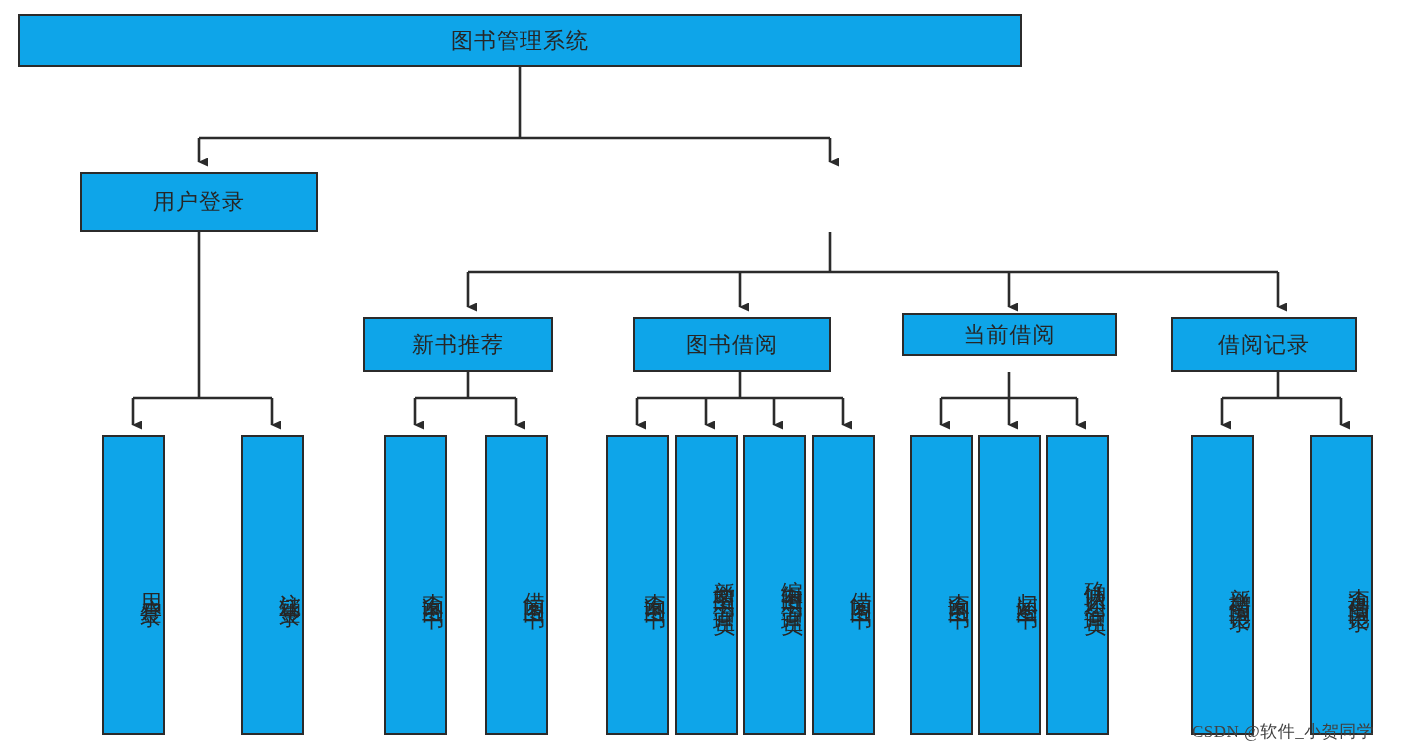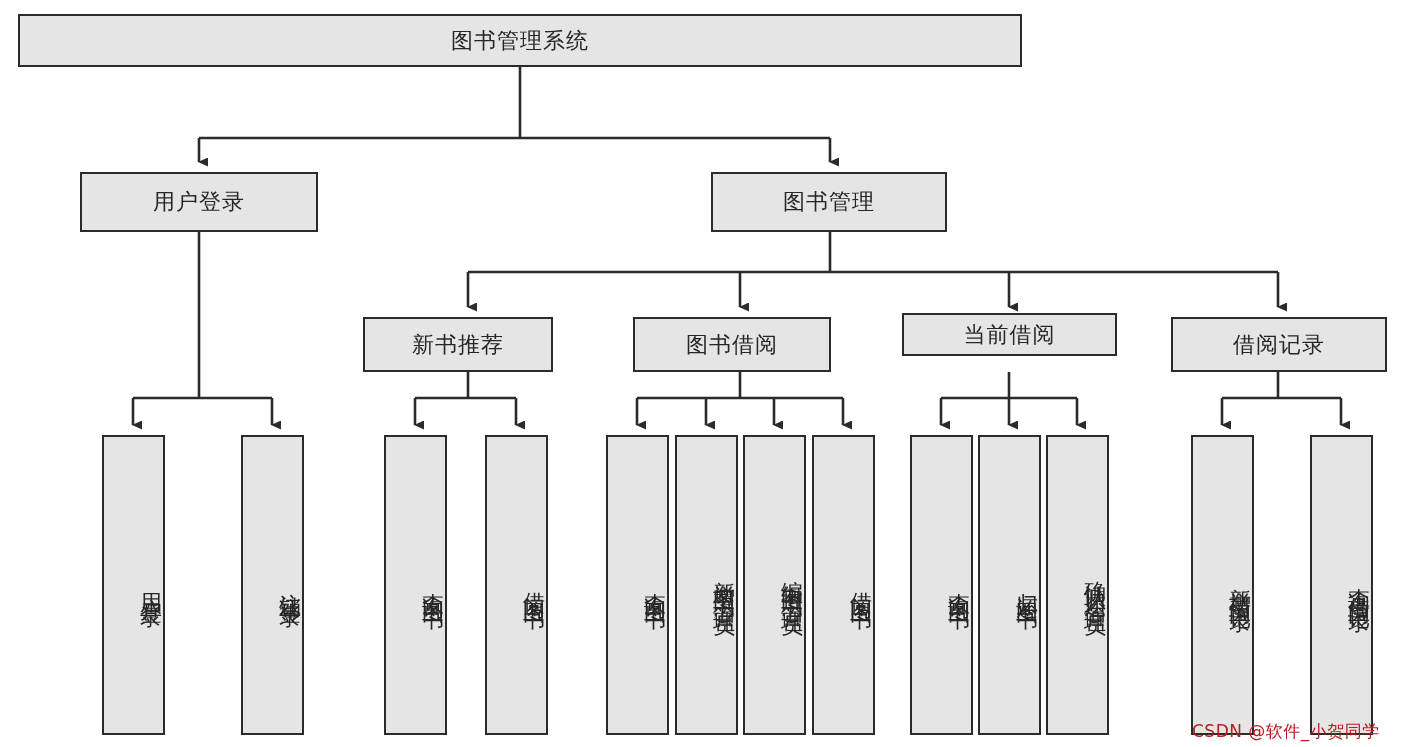--- a/index.html
+++ b/index.html
@@ -22,21 +22,21 @@
     left: 0;
     top: 0;
     width: 1405px;
     height: 747px;
     pointer-events: none;
   }
   .node {
     position: absolute;
     box-sizing: border-box;
     border: 2px solid #2b2b2b;
-    background: #e5e5e5;
+    background: #0ea5e9;
     display: flex;
     align-items: center;
     justify-content: center;
     color: #262626;
   }
   .node.horiz {
     font-size: 22px;
     letter-spacing: 1px;
     line-height: 1.25;
   }
@@ -57,23 +57,24 @@
     writing-mode: vertical-rl;
     text-orientation: upright;
     display: block;
     white-space: nowrap;
   }
   #watermark {
     position: absolute;
     left: 1192px;
     top: 720px;
     font-size: 17px;
-    color: #b91c1c;
+    color: #404040;
     white-space: nowrap;
     letter-spacing: 0.5px;
+    font-family: Liberation Serif, serif;
   }
 </style>
 </head>
 <body>
 
 <div id="diagram-root">
 
   <svg id="edge-layer" viewBox="0 0 1405 747" width="1405" height="747">
     <defs>
       <marker id="arrowhead" markerWidth="9" markerHeight="10" refX="4.5" refY="9" orient="auto" markerUnits="userSpaceOnUse">
@@ -124,34 +125,31 @@
     </g>
   </svg>
 
   <div class="node horiz root" style="left:18px; top:14px; width:1004px; height:53px;">
     <span>图书管理系统</span>
   </div>
 
   <div class="node horiz" style="left:80px; top:172px; width:238px; height:60px;">
     <span>用户登录</span>
   </div>
-  <div class="node horiz" style="left:711px; top:172px; width:236px; height:60px;">
-    <span>图书管理</span>
-  </div>
 
   <div class="node horiz" style="left:363px; top:317px; width:190px; height:55px;">
     <span>新书推荐</span>
   </div>
   <div class="node horiz" style="left:633px; top:317px; width:198px; height:55px;">
     <span>图书借阅</span>
   </div>
   <div class="node horiz" style="left:902px; top:313px; width:215px; height:43px;justify-content:center;">
     <span>当前借阅</span>
   </div>
-  <div class="node horiz" style="left:1171px; top:317px; width:216px; height:55px;">
+  <div class="node horiz" style="left:1171px; top:317px; width:186px; height:55px;">
     <span>借阅记录</span>
   </div>
 
   <div class="node vert" style="left:102px; top:435px; width:63px; height:300px;">
     <span class="vlabel">用户登录</span>
   </div>
   <div class="node vert" style="left:241px; top:435px; width:63px; height:300px;">
     <span class="vlabel">注销登录</span>
   </div>
 

